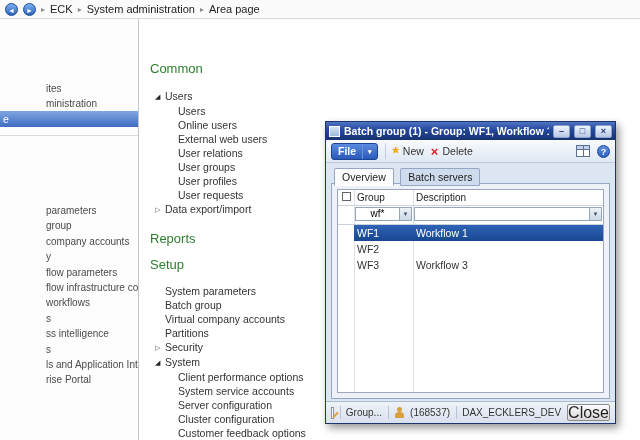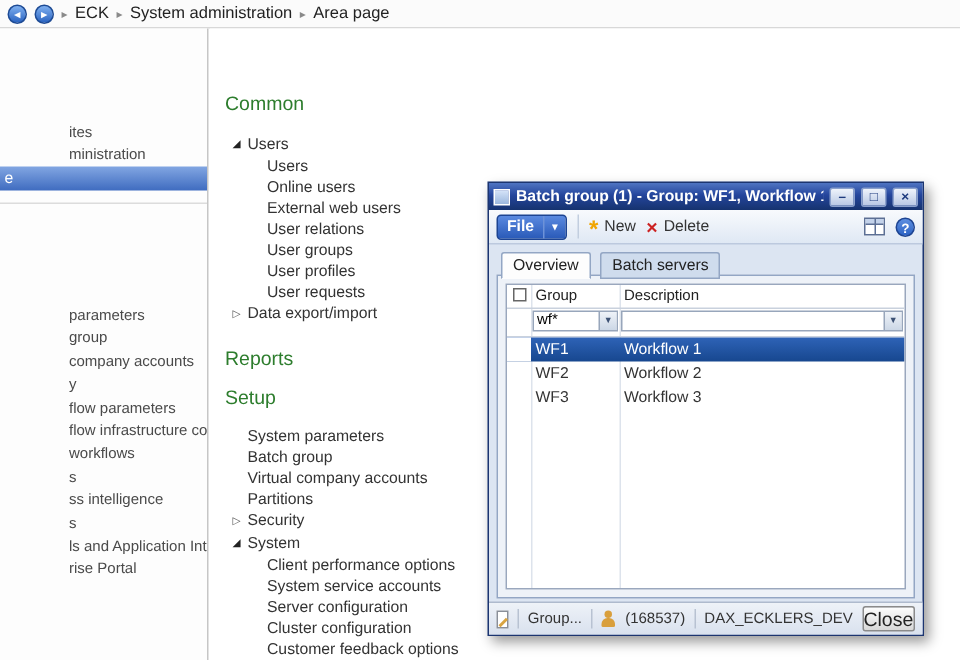--- a/index.html
+++ b/index.html
@@ -89,35 +89,35 @@
   .grid-row{display:flex;height:16px;line-height:16px;font-size:10.5px;color:#333;position:relative;z-index:1;}
   .grid-row.selected{background:linear-gradient(#2e63b7,#17478f);color:#fff;}
   .grid-row.selected .cell.sel{background:#fff;}
   .cell{box-sizing:border-box;padding:0 3px;overflow:hidden;white-space:nowrap;}
   .cell.sel{width:16px;flex:none;padding:0;}
   .cell.g{width:59px;flex:none;}
   .cell.d{flex:1;}
   .checkbox{display:block;width:9px;height:9px;border:1px solid #666;background:#fff;margin:2px auto;box-sizing:border-box;}
   .grid-filter .cell{padding:1px;}
   .combo{display:flex;height:14px;border:1px solid #98a6bb;background:#fff;box-sizing:border-box;}
-  .ct{flex:1;font-size:10px;line-height:12px;padding:0 2px;overflow:hidden;white-space:nowrap;}
+  .ct{flex:1;font-size:10px;line-height:12px;padding:0 2px;overflow:hidden;white-space:nowrap;text-align:center;}
   .cb{width:11px;flex:none;background:linear-gradient(#eef2f8,#ccd7e6);border-left:1px solid #98a6bb;
     font-size:6px;line-height:12px;text-align:center;color:#3c5174;}
 
   .statusbar{position:absolute;left:0;bottom:0;width:100%;height:22px;
     background:linear-gradient(#eef2f8,#d9e1ee);border-top:1px solid #aebacd;
     display:flex;align-items:center;gap:6px;padding:0 5px;box-sizing:border-box;font-size:10px;color:#333;justify-content:center;}
   .ssep{width:1px;height:13px;background:#b8c2d2;}
   .doc-icon{width:10px;height:12px;background:#fff;border:1px solid #8a8f99;position:relative;box-sizing:border-box;}
   .doc-icon::after{content:"";position:absolute;width:7px;height:2px;background:#d9a441;transform:rotate(-45deg);left:0px;top:6px;}
   .person-icon{position:relative;width:10px;height:12px;flex:none;}
   .person-icon::before{content:"";position:absolute;left:2.5px;top:0;width:5px;height:5px;border-radius:50%;background:#d99f3c;}
   .person-icon::after{content:"";position:absolute;left:0.5px;top:5.5px;width:9px;height:6px;border-radius:4px 4px 1px 1px;background:#d99f3c;}
   .close-btn{margin-left:auto;width:46px;height:17px;background:linear-gradient(#fdfdfd,#d8d8d8);
-    border:1px solid #8b8b8b;border-radius:2px;font-size:13px;line-height:15px;text-align:center;
+    border:1px solid #8b8b8b;border-radius:2px;font-size:16px;line-height:15px;text-align:center;
     color:#222;box-sizing:border-box;}
 </style>
 </head>
 <body>
 
 <div id="screen">
 
   <div class="topbar">
     <span class="navbtn">◄</span>
     <span class="navbtn">►</span>
@@ -259,21 +259,20 @@
         </div>
 
         <div class="grid-row selected">
           <span class="cell sel"></span>
           <span class="cell g">WF1</span>
           <span class="cell d">Workflow 1</span>
         </div>
         <div class="grid-row">
           <span class="cell sel"></span>
           <span class="cell g">WF2</span>
-          <span class="cell d">Workflow 2</span>
         </div>
         <div class="grid-row">
           <span class="cell sel"></span>
           <span class="cell g">WF3</span>
           <span class="cell d">Workflow 3</span>
         </div>
       </div>
     </div>
 
     <div class="statusbar">

